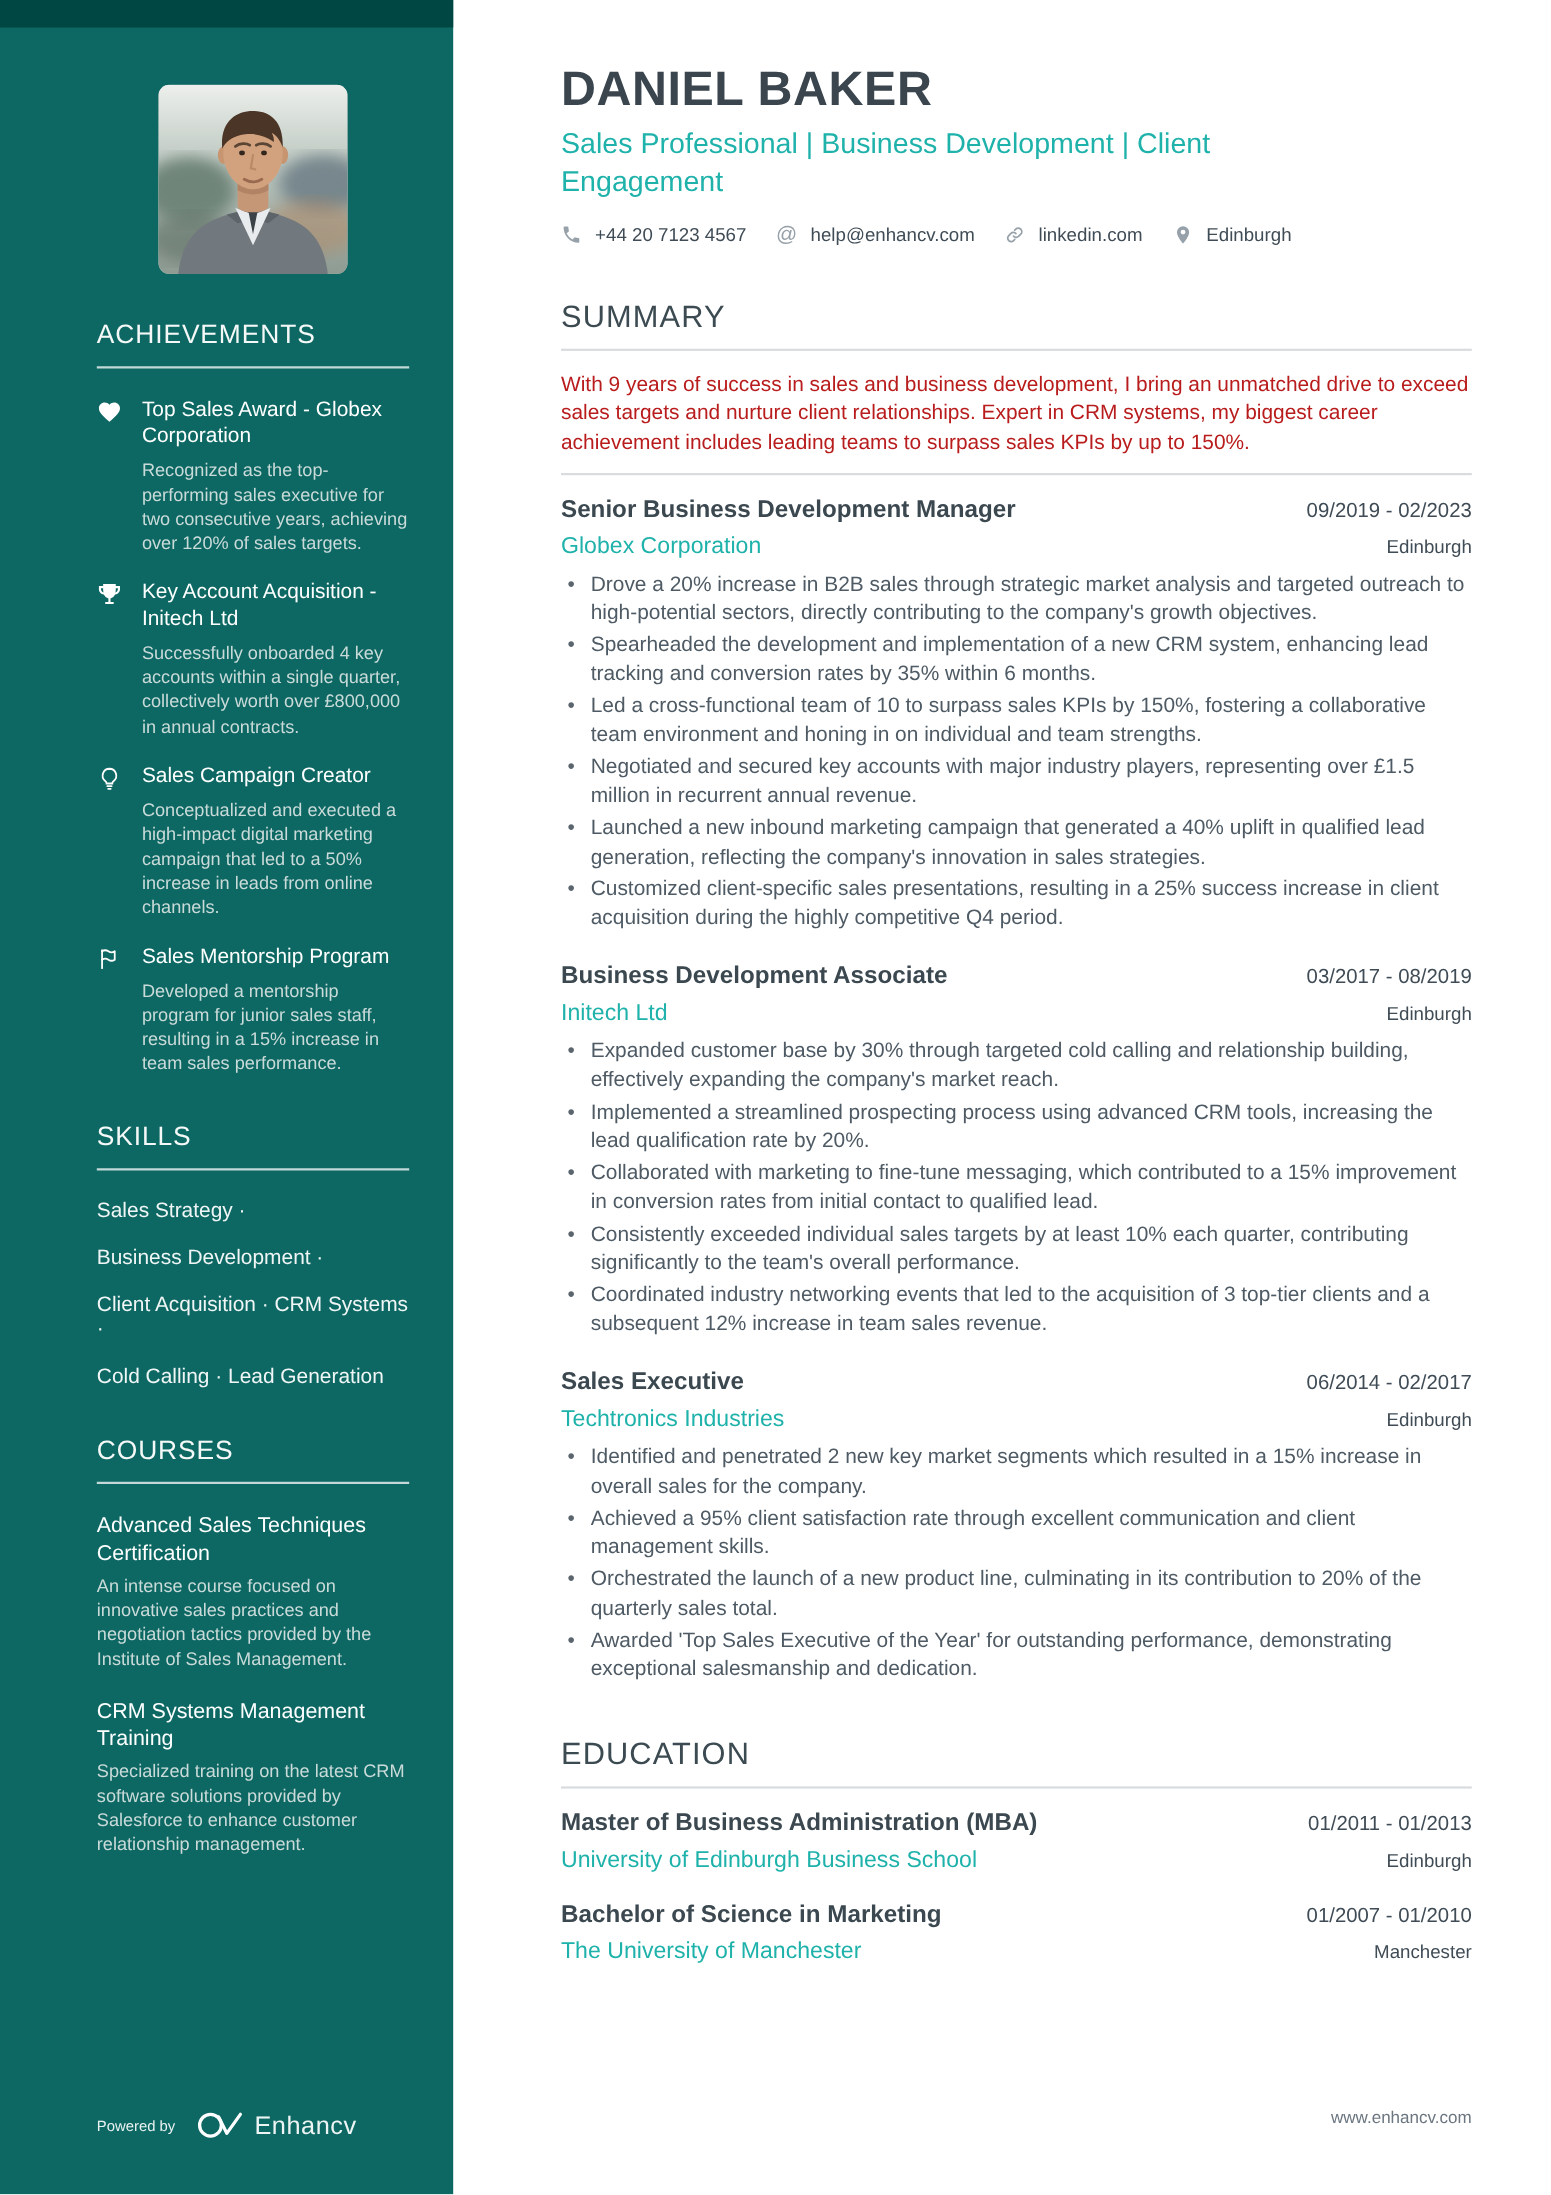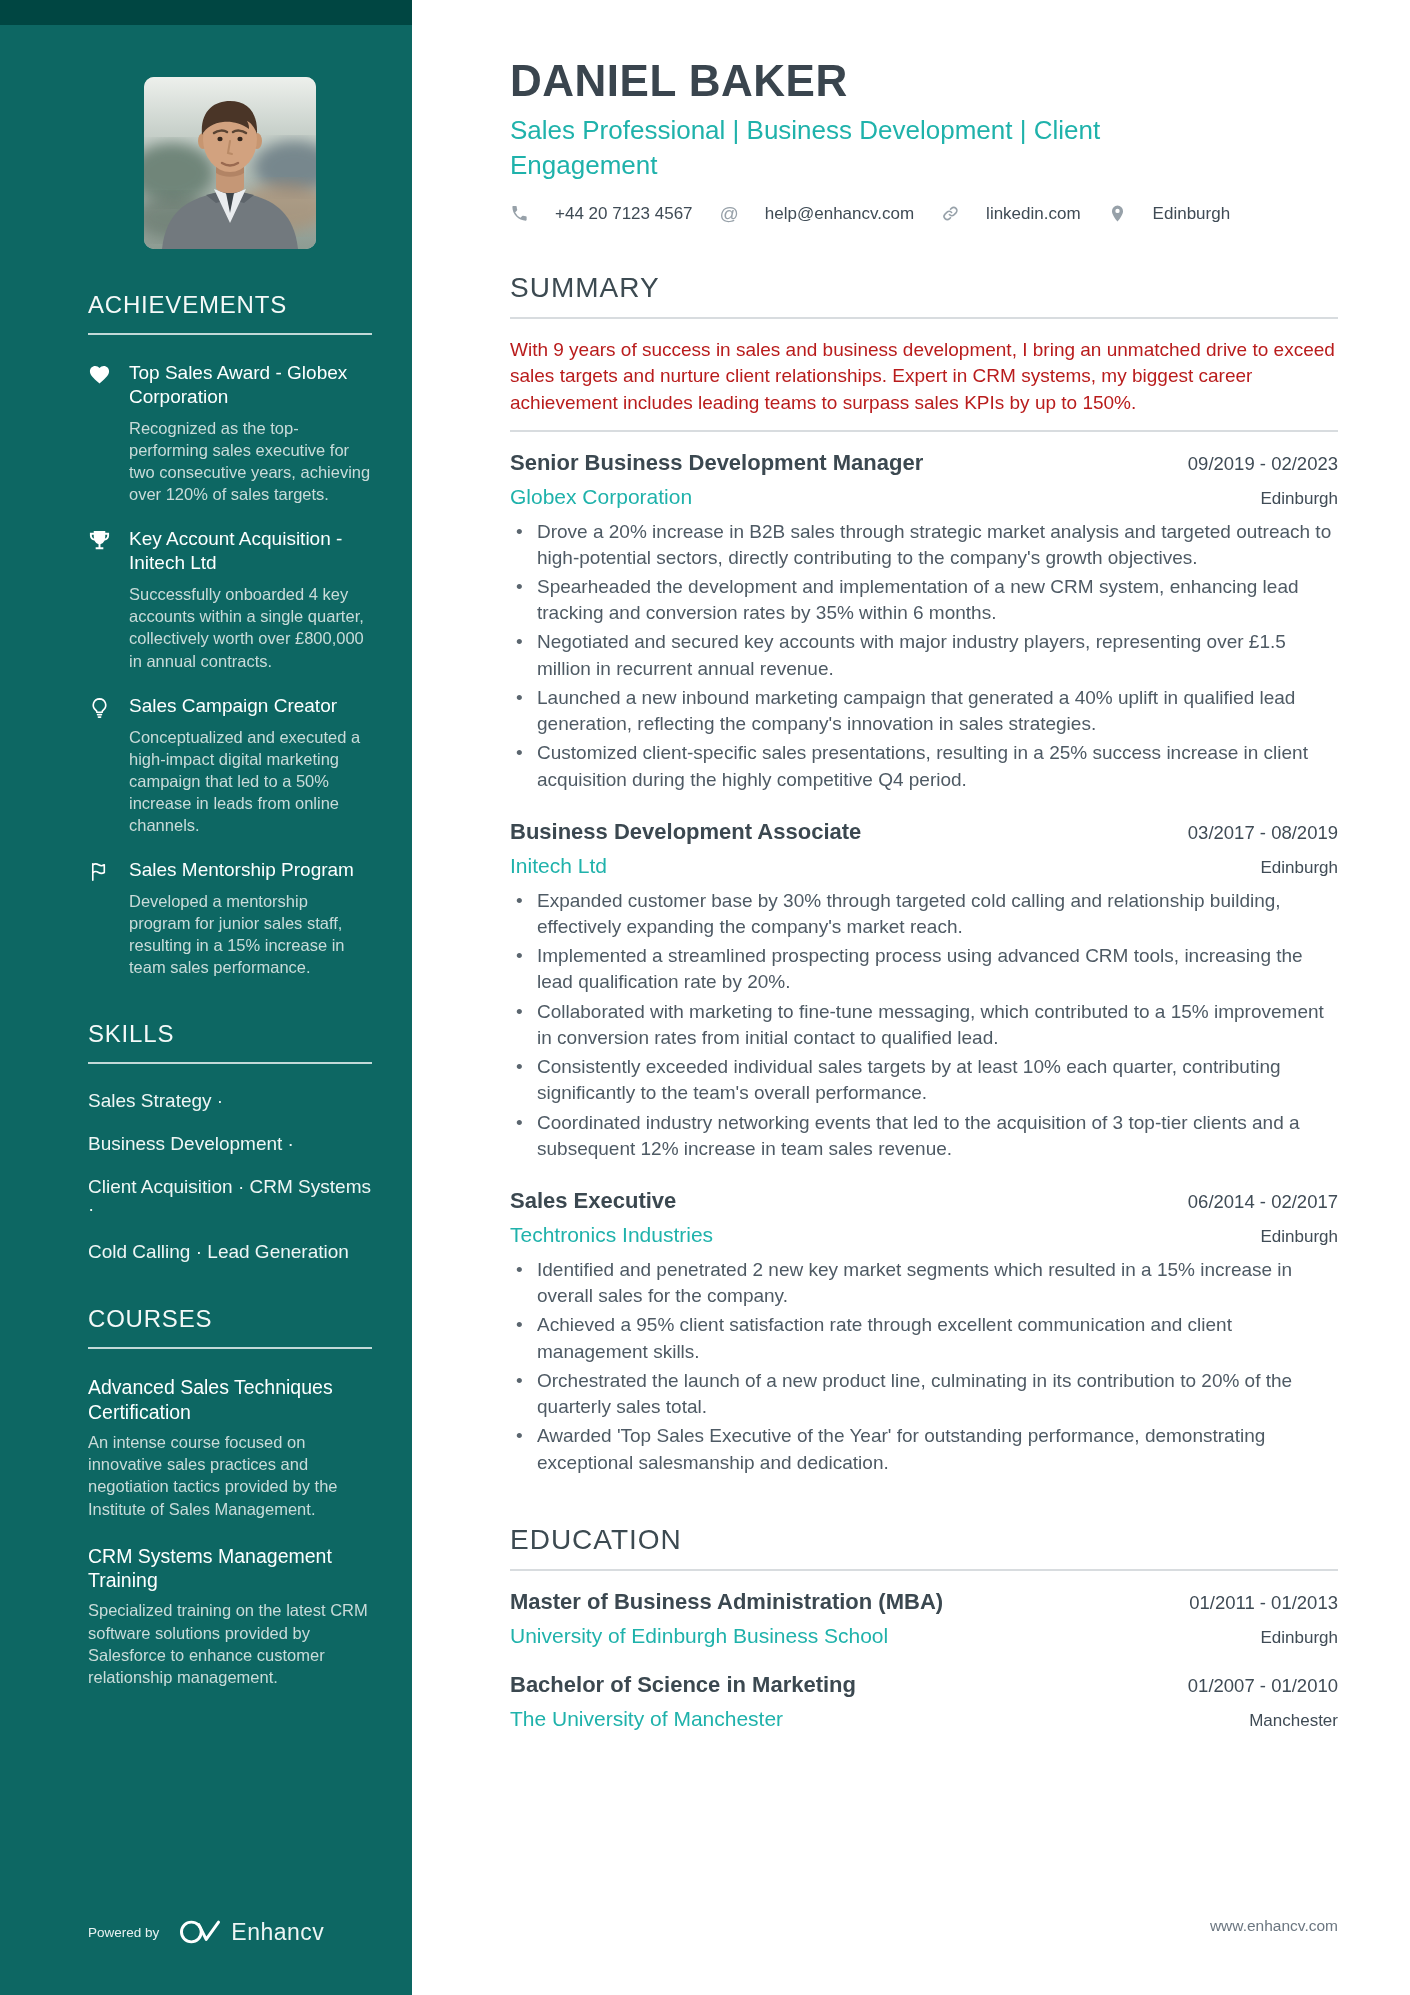--- a/index.html
+++ b/index.html
@@ -33,21 +33,21 @@
   .powered { color:#E8F2F1; font-size:13.5px; }
   .brandmark { display:flex; align-items:center; gap:10px; }
   .brandmark svg { width:42px; height:30px; }
   .brandname { color:#EDF5F4; font-size:23px; letter-spacing:0.5px; }
 
   
   .main { position:absolute; left:478px; top:0; width:932px; height:1995px; padding:58px 72px 0 32px; }
   .name { color:#3A454E; font-size:44px; font-weight:bold; letter-spacing:0.5px; line-height:1.05; }
   .subtitle { color:#1FB2AB; font-size:26px; line-height:1.32; margin-top:9px; max-width:700px; }
   .contact-row { display:flex; align-items:center; gap:27px; margin-top:22px; }
-  .contact-item { display:flex; align-items:flex-start; gap:26px; color:#3F4B55; font-size:17px; }
+  .contact-item { display:flex; align-items:flex-start; gap:12px; color:#3F4B55; font-size:17px; }
   .contact-item svg { width:19px; height:19px; }
   .at-glyph { color:#97A1A9; font-size:19px; line-height:1; }
 
   .sec-h2 { color:#3C4A51; font-size:28px; font-weight:400; letter-spacing:1px; margin-top:48px; }
   .sec-rule { border-bottom:2px solid #D8DCDF; margin:13px 0 18px 0; }
 
   .summary-text { color:#b91c1c; font-size:19px; line-height:1.4; }
 
   .job { margin-bottom:26px; }
   .row-split { display:flex; justify-content:space-between; align-items:baseline; }
@@ -254,20 +254,21 @@
           <span class="job-title">Senior Business Development Manager</span>
           <span class="job-dates">09/2019 - 02/2023</span>
         </div>
         <div class="row-split">
           <span class="company">Globex Corporation</span>
           <span class="location">Edinburgh</span>
         </div>
         <ul class="bullets">
           <li>Drove a 20% increase in B2B sales through strategic market analysis and targeted outreach to high-potential sectors, directly contributing to the company's growth objectives.</li>
           <li>Spearheaded the development and implementation of a new CRM system, enhancing lead tracking and conversion rates by 35% within 6 months.</li>
+          <li>Led a cross-functional team of 10 to surpass sales KPIs by 150%, fostering a collaborative team environment and honing in on individual and team strengths.</li>
           <li>Negotiated and secured key accounts with major industry players, representing over £1.5 million in recurrent annual revenue.</li>
           <li>Launched a new inbound marketing campaign that generated a 40% uplift in qualified lead generation, reflecting the company's innovation in sales strategies.</li>
           <li>Customized client-specific sales presentations, resulting in a 25% success increase in client acquisition during the highly competitive Q4 period.</li>
         </ul>
       </div>
 
       <div class="job">
         <div class="row-split">
           <span class="job-title">Business Development Associate</span>
           <span class="job-dates">03/2017 - 08/2019</span>

